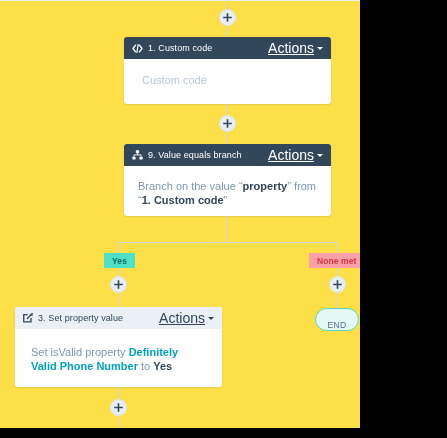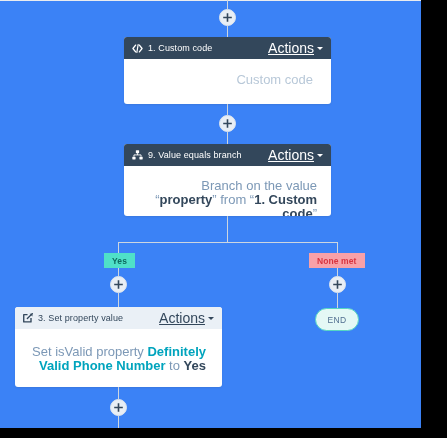--- a/index.html
+++ b/index.html
@@ -12,23 +12,23 @@
     height: 438px;
     overflow: hidden;
     font-family: "Liberation Sans", sans-serif;
   }
 
   
   #canvas {
     position: absolute;
     left: 0;
     top: 0;
-    width: 421px;
+    width: 360px;
     height: 428px;
-    background: #3b82f6;
+    background: #fde047;
     overflow: hidden;
   }
   #canvas::before {
     
     content: "";
     position: absolute;
     left: 0; top: 0;
     width: 100%;
     height: 1px;
     background: #e9ecef;
@@ -112,22 +112,22 @@
   }
   .caret {
     width: 0; height: 0;
     border-left: 3px solid transparent;
     border-right: 3px solid transparent;
     border-top: 3.5px solid currentColor;
   }
 
   .card-body {
     padding: 14px 18px 16px 18px;
-    text-align: right;
-    font-size: 13px;
+    text-align: left;
+    font-size: 11px;
     line-height: 14px;
     color: #7c98b6;
   }
   .card-body b { color: #33475b; font-weight: bold; }
   .card-body .accent { color: #00a4bd; font-weight: bold; }
   .card-body .placeholder { color: #b8c8d8; }
 
   
   .badge {
     position: absolute;
@@ -155,21 +155,21 @@
   
   .end-pill {
     position: absolute;
     width: 44px;
     height: 23px;
     border: 1px solid #55d6c2;
     background: #e4f8f5;
     border-radius: 12px;
     box-sizing: border-box;
     display: flex;
-    align-items: center;
+    align-items: flex-end;
     justify-content: center;
     font-size: 8.5px;
     color: #516f90;
     letter-spacing: 0.4px;
   }
 </style>
 </head>
 <body>
 
 <div id="canvas">

